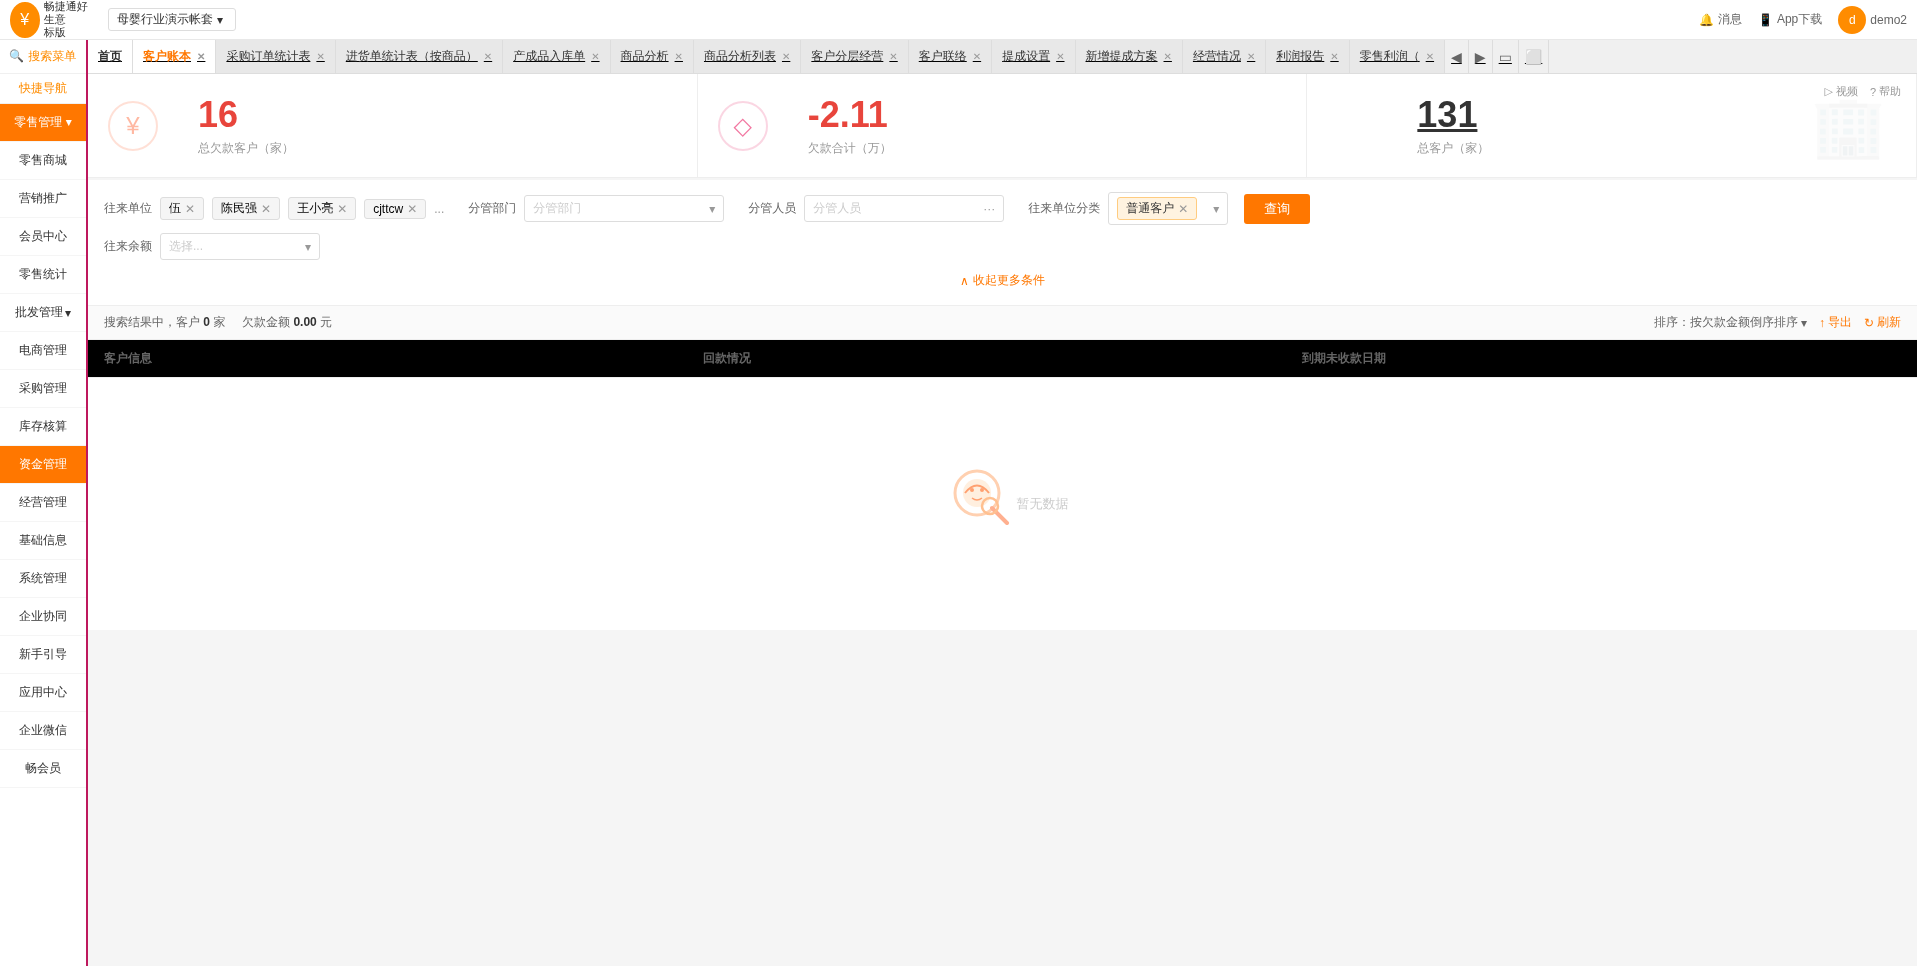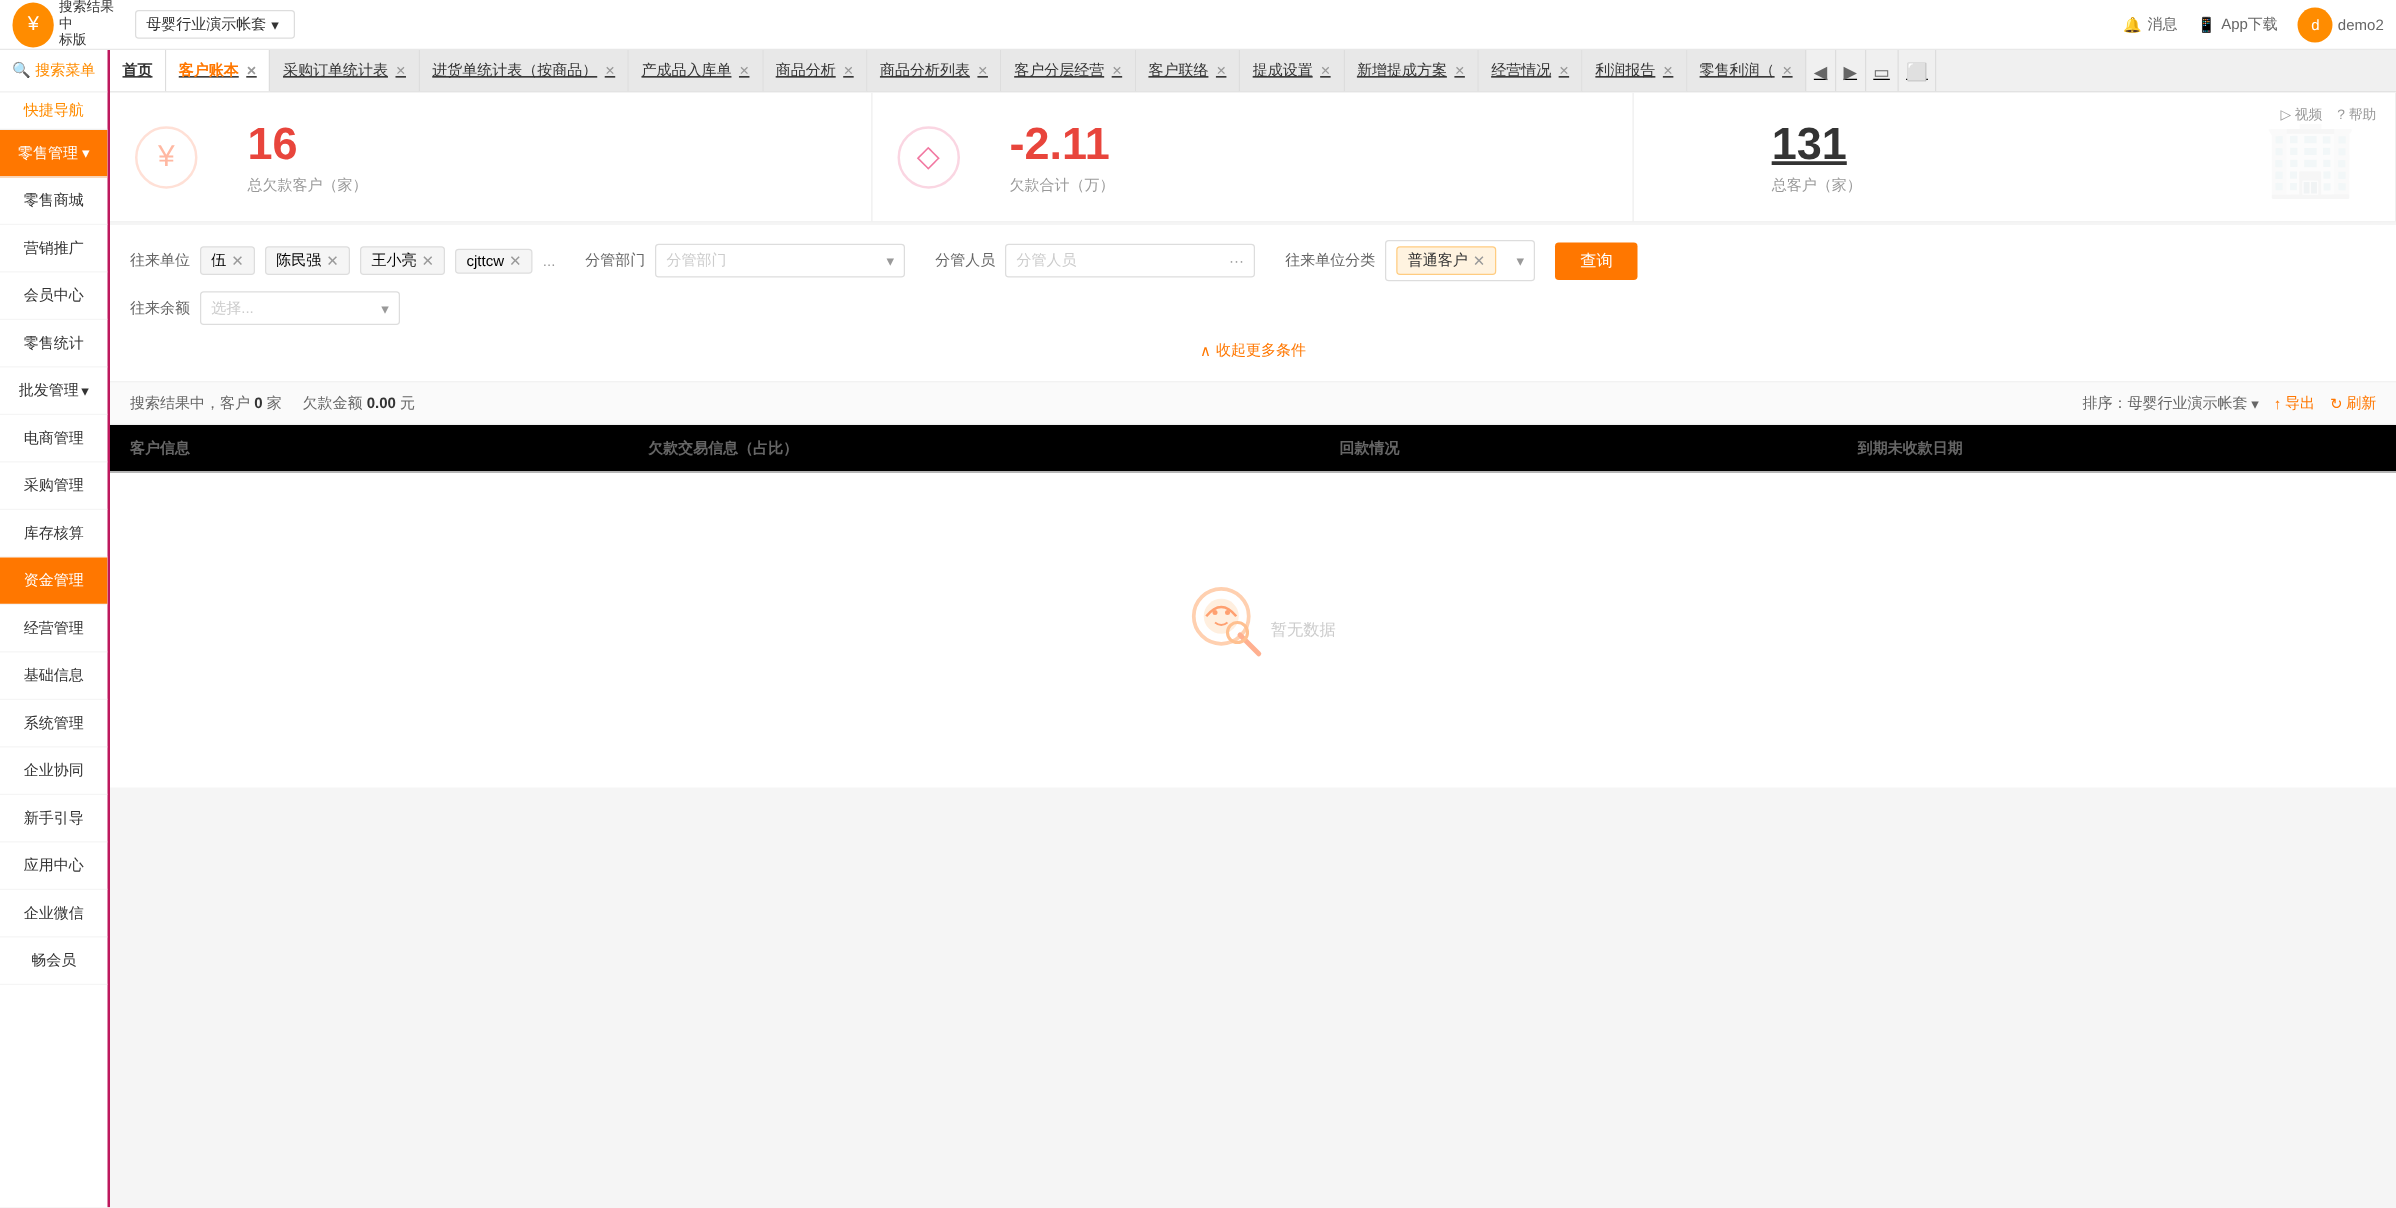--- a/index.html
+++ b/index.html
@@ -151,21 +151,21 @@
     }
     .empty-text { font-size: 13px; color: #ccc; }
   </style>
 </head>
 <body>
 
 <div class="top-header">
   <div class="logo-area">
     <div class="logo-icon">¥</div>
     <div class="logo-text">
-      <div>搜索结果中</div>
+      <div>畅捷通好生意</div>
       <div>标版</div>
     </div>
   </div>
   <div class="store-selector">
     <span>母婴行业演示帐套</span>
     <span>▾</span>
   </div>
   <div class="header-right">
     <div class="header-btn">
       <span>🔔</span>
@@ -424,38 +424,37 @@
           <span>搜索结果中，客户</span>
           <span class="highlight">0</span>
           <span>家</span>
           &nbsp;&nbsp;&nbsp;
           <span>欠款金额</span>
           <span class="highlight">0.00</span>
           <span>元</span>
         </span>
         <div class="result-actions">
           <div class="sort-btn">
-            <span>排序：母婴行业演示帐套</span>
+            <span>排序：按欠款金额倒序排序</span>
             <span>▾</span>
           </div>
           <div class="action-btn">
             <span>↑</span>
             <span>导出</span>
           </div>
           <div class="action-btn">
             <span>↻</span>
             <span>刷新</span>
           </div>
         </div>
       </div>
 
       <div class="data-table">
         <div class="table-header">
           <div class="col-customer">客户信息</div>
-          <div class="col-debt">欠款交易信息（占比）</div>
           <div class="col-repay">回款情况</div>
           <div class="col-date">到期未收款日期</div>
         </div>
 
         <div class="empty-state">
           <div class="empty-icon">
             <svg viewBox="0 0 80 80" xmlns="http://www.w3.org/2000/svg">
               <circle cx="40" cy="35" r="22" fill="none" stroke="#ffd0b0" stroke-width="3"></circle>
               <circle cx="40" cy="35" r="14" fill="#ffe0c0" opacity="0.5"></circle>
               <path d="M28 35 Q40 20 52 35" stroke="#ffa070" stroke-width="2" fill="none"></path>

